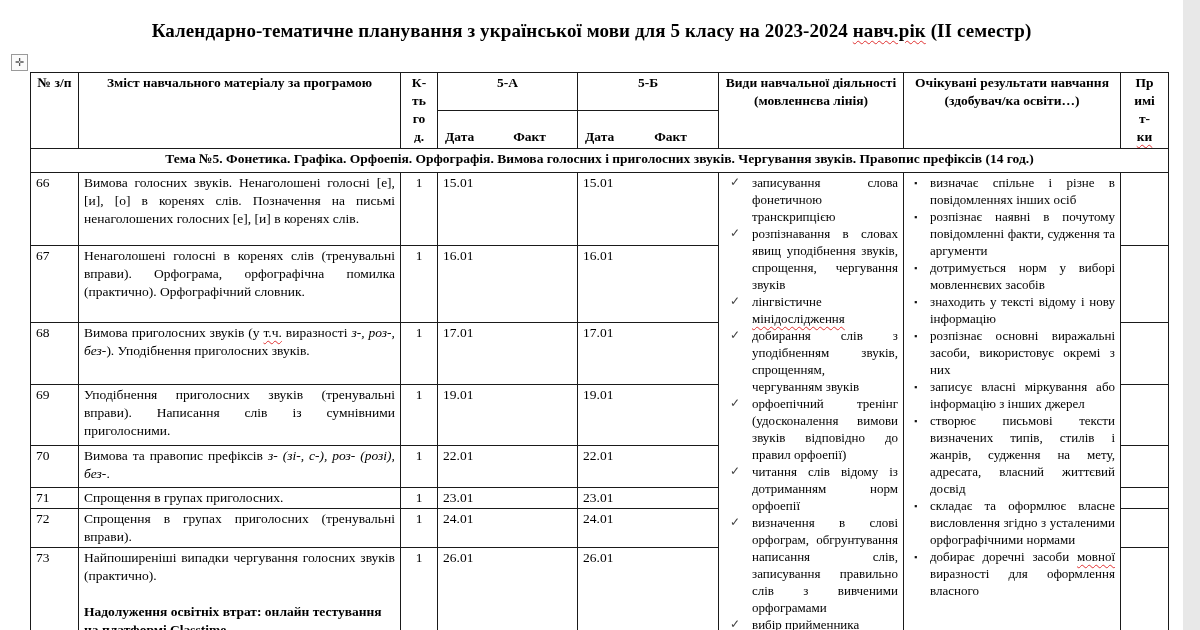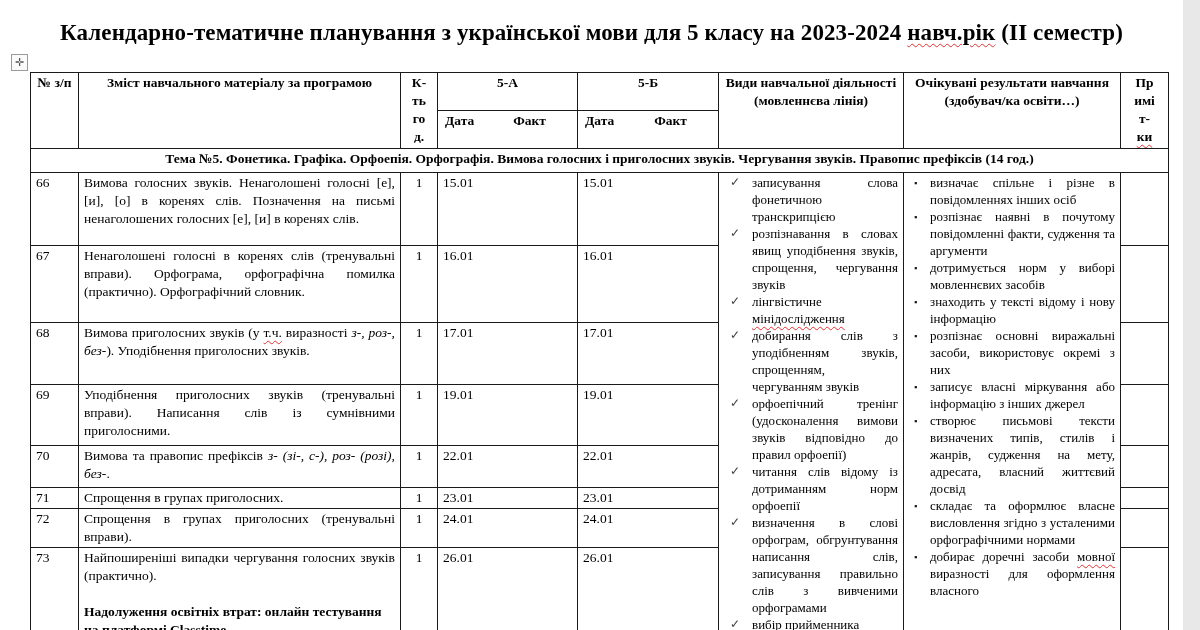--- a/index.html
+++ b/index.html
@@ -3,21 +3,21 @@
 <meta charset="utf-8">
 <style>
   html,body{margin:0;padding:0;}
   body{
     width:1200px;height:630px;overflow:hidden;position:relative;
     background:#ffffff;font-family:"Liberation Serif","DejaVu Serif",serif;color:#000;
   }
   .gutter{position:absolute;top:0;right:0;width:17px;height:630px;background:#e8e8e8;}
   .doc-title{
     position:absolute;top:20px;left:0;width:1183px;text-align:center;
-    font-size:23px;font-weight:bold;letter-spacing:.1px;
+    font-size:19px;font-weight:bold;letter-spacing:.1px;
   }
   .sq{
     text-decoration:underline;text-decoration-style:wavy;
     text-decoration-color:#e03131;text-decoration-thickness:1px;text-underline-offset:3px;
   }
   .it{font-style:italic;}
   .bd{font-weight:bold;}
   .table-handle{
     position:absolute;left:11px;top:54px;width:15px;height:15px;
     border:1px solid #9a9a9a;background:#fbfbfb;display:flex;align-items:center;justify-content:center;
@@ -27,21 +27,21 @@
     position:absolute;left:30px;top:72px;width:1138px;
     border-collapse:collapse;table-layout:fixed;
   }
   table.plan td,table.plan th{
     border:1px solid #1a1a1a;vertical-align:top;padding:1px 5px;
     font-size:13.5px;line-height:18px;overflow:hidden;
   }
   th{font-weight:bold;text-align:center;font-size:14px;line-height:18px;}
   th.v-pad{padding-top:3px;}
   th.prewrap{white-space:pre-line;padding-left:2px;padding-right:2px;line-height:17px;}
-  .datafact{display:flex;justify-content:space-between;padding:0 26px 0 2px;}
+  .datafact{display:flex;justify-content:space-between;padding:16px 26px 0 2px;}
   .theme-row td{
     font-weight:bold;font-size:14px;text-align:center;
     white-space:nowrap;padding:2px 2px;line-height:19px;
   }
   td.c-num{text-align:left;padding-top:2px;}
   td.c-hours{text-align:center;padding-top:2px;padding-left:2px;padding-right:2px;}
   td.c-date{padding-top:2px;}
   td.c-content{text-align:justify;padding-top:2px;}
   td.c-content .par + .par{margin-top:18px;text-align:left;}
   td.c-list{padding:2px 3px 2px 2px;}

